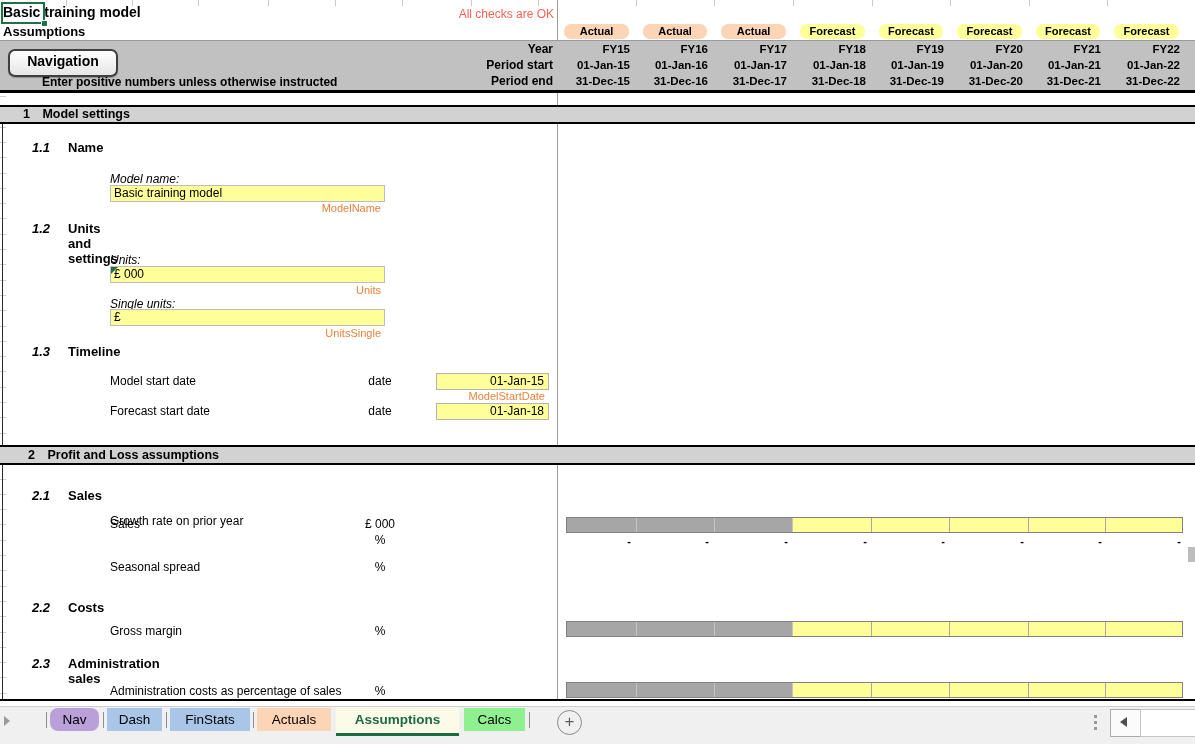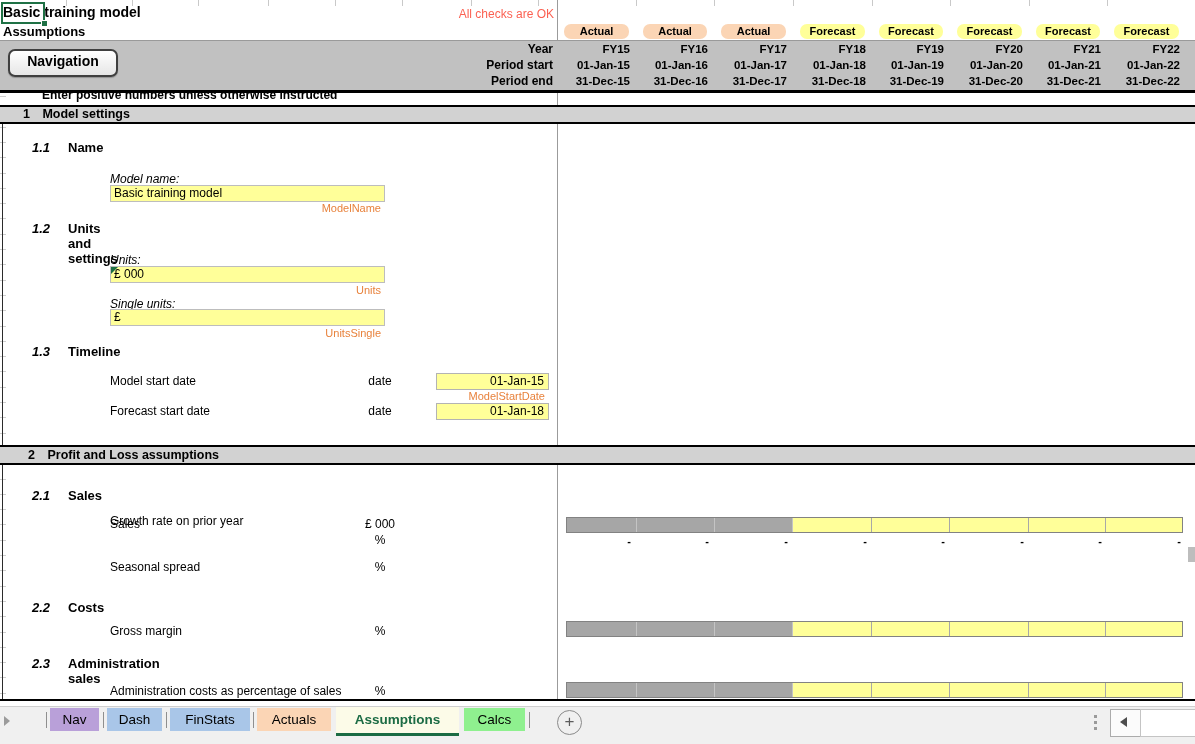--- a/index.html
+++ b/index.html
@@ -22,21 +22,21 @@
   .typerow{left:557px;top:24px;width:629px;height:15px;display:flex;}
   .typerow>div{height:15px;}
   .chip{margin:0 7px;height:15px;line-height:15px;text-align:center;font-size:11px;font-weight:bold;border-radius:7px;}
   .chip.actual{background:#FBD5B5;}
   .chip.forecast{background:#FFFF99;}
   .grayband{left:0;top:40px;width:1195px;height:50px;background:#C1C1C1;border-top:1px solid #9a9a9a;}
   .bandline{left:0;top:90px;width:1195px;height:3px;background:#000;}
   .nav-btn{left:8px;top:49px;width:106px;height:24px;border:2px solid #3f3f3f;border-radius:7px;
     background:linear-gradient(#ffffff,#e6e6e6);font-size:14px;font-weight:bold;text-align:center;
     line-height:21px;box-shadow:0 1px 1px rgba(0,0,0,.25);cursor:default;}
-  .instruction{left:2px;top:88px;font-size:12px;font-weight:bold;white-space:nowrap;padding-left:40px;}
+  .instruction{left:2px;top:75px;font-size:12px;font-weight:bold;white-space:nowrap;padding-left:40px;}
   .bandlabel{left:300px;width:253px;height:16px;text-align:right;font-size:12px;font-weight:bold;line-height:16px;}
   .hdr-row{left:557px;width:629px;height:16px;display:flex;}
   .hdr-row>div{text-align:right;padding-right:6px;box-sizing:border-box;font-size:11.5px;font-weight:bold;line-height:16px;}
   .cw0{width:79px;}.cw1{width:78px;}.cw2{width:79px;}.cw3{width:79px;}
   .cw4{width:78px;}.cw5{width:79px;}.cw6{width:78px;}.cw7{width:79px;}
   
   .secband{left:0;width:1195px;background:#D2D2D2;border-top:2px solid #000;border-bottom:2px solid #000;}
   .secband .inner{padding-left:28px;font-size:12.5px;font-weight:bold;}
   .secband .num{display:inline-block;}
   .secband .ttl{display:inline-block;margin-left:9px;}
@@ -290,21 +290,21 @@
     <div class="y bw6"></div>
     <div class="y bw7"></div>
   </div>
 
   <div class="abs bottomline"></div>
   <div class="abs vscroll-frag"></div>
 
   <div class="abs tabbar"></div>
   <div class="abs navtri"></div>
   <div class="abs tab-sep" style="left:46px"></div>
-  <div class="abs tab" style="left:50px;width:49px;background:#B9A0D9;">Nav</div>
+  <div class="abs tab" style="left:50px;width:49px;background:#B9A0D9;border-radius:8px;">Nav</div>
   <div class="abs tab-sep" style="left:103px"></div>
   <div class="abs tab" style="left:107px;width:55px;background:#A9C6E8;">Dash</div>
   <div class="abs tab-sep" style="left:166px"></div>
   <div class="abs tab" style="left:170px;width:80px;background:#A9C6E8;">FinStats</div>
   <div class="abs tab-sep" style="left:253px"></div>
   <div class="abs tab" style="left:257px;width:74px;background:#FBD5B5;">Actuals</div>
   <div class="abs tab tab-active" style="left:336px;width:123px;">Assumptions</div>
   <div class="abs tab" style="left:464px;width:61px;background:#8FF08F;">Calcs</div>
   <div class="abs tab-sep" style="left:529px"></div>
   <div class="abs plus-btn">+</div>

